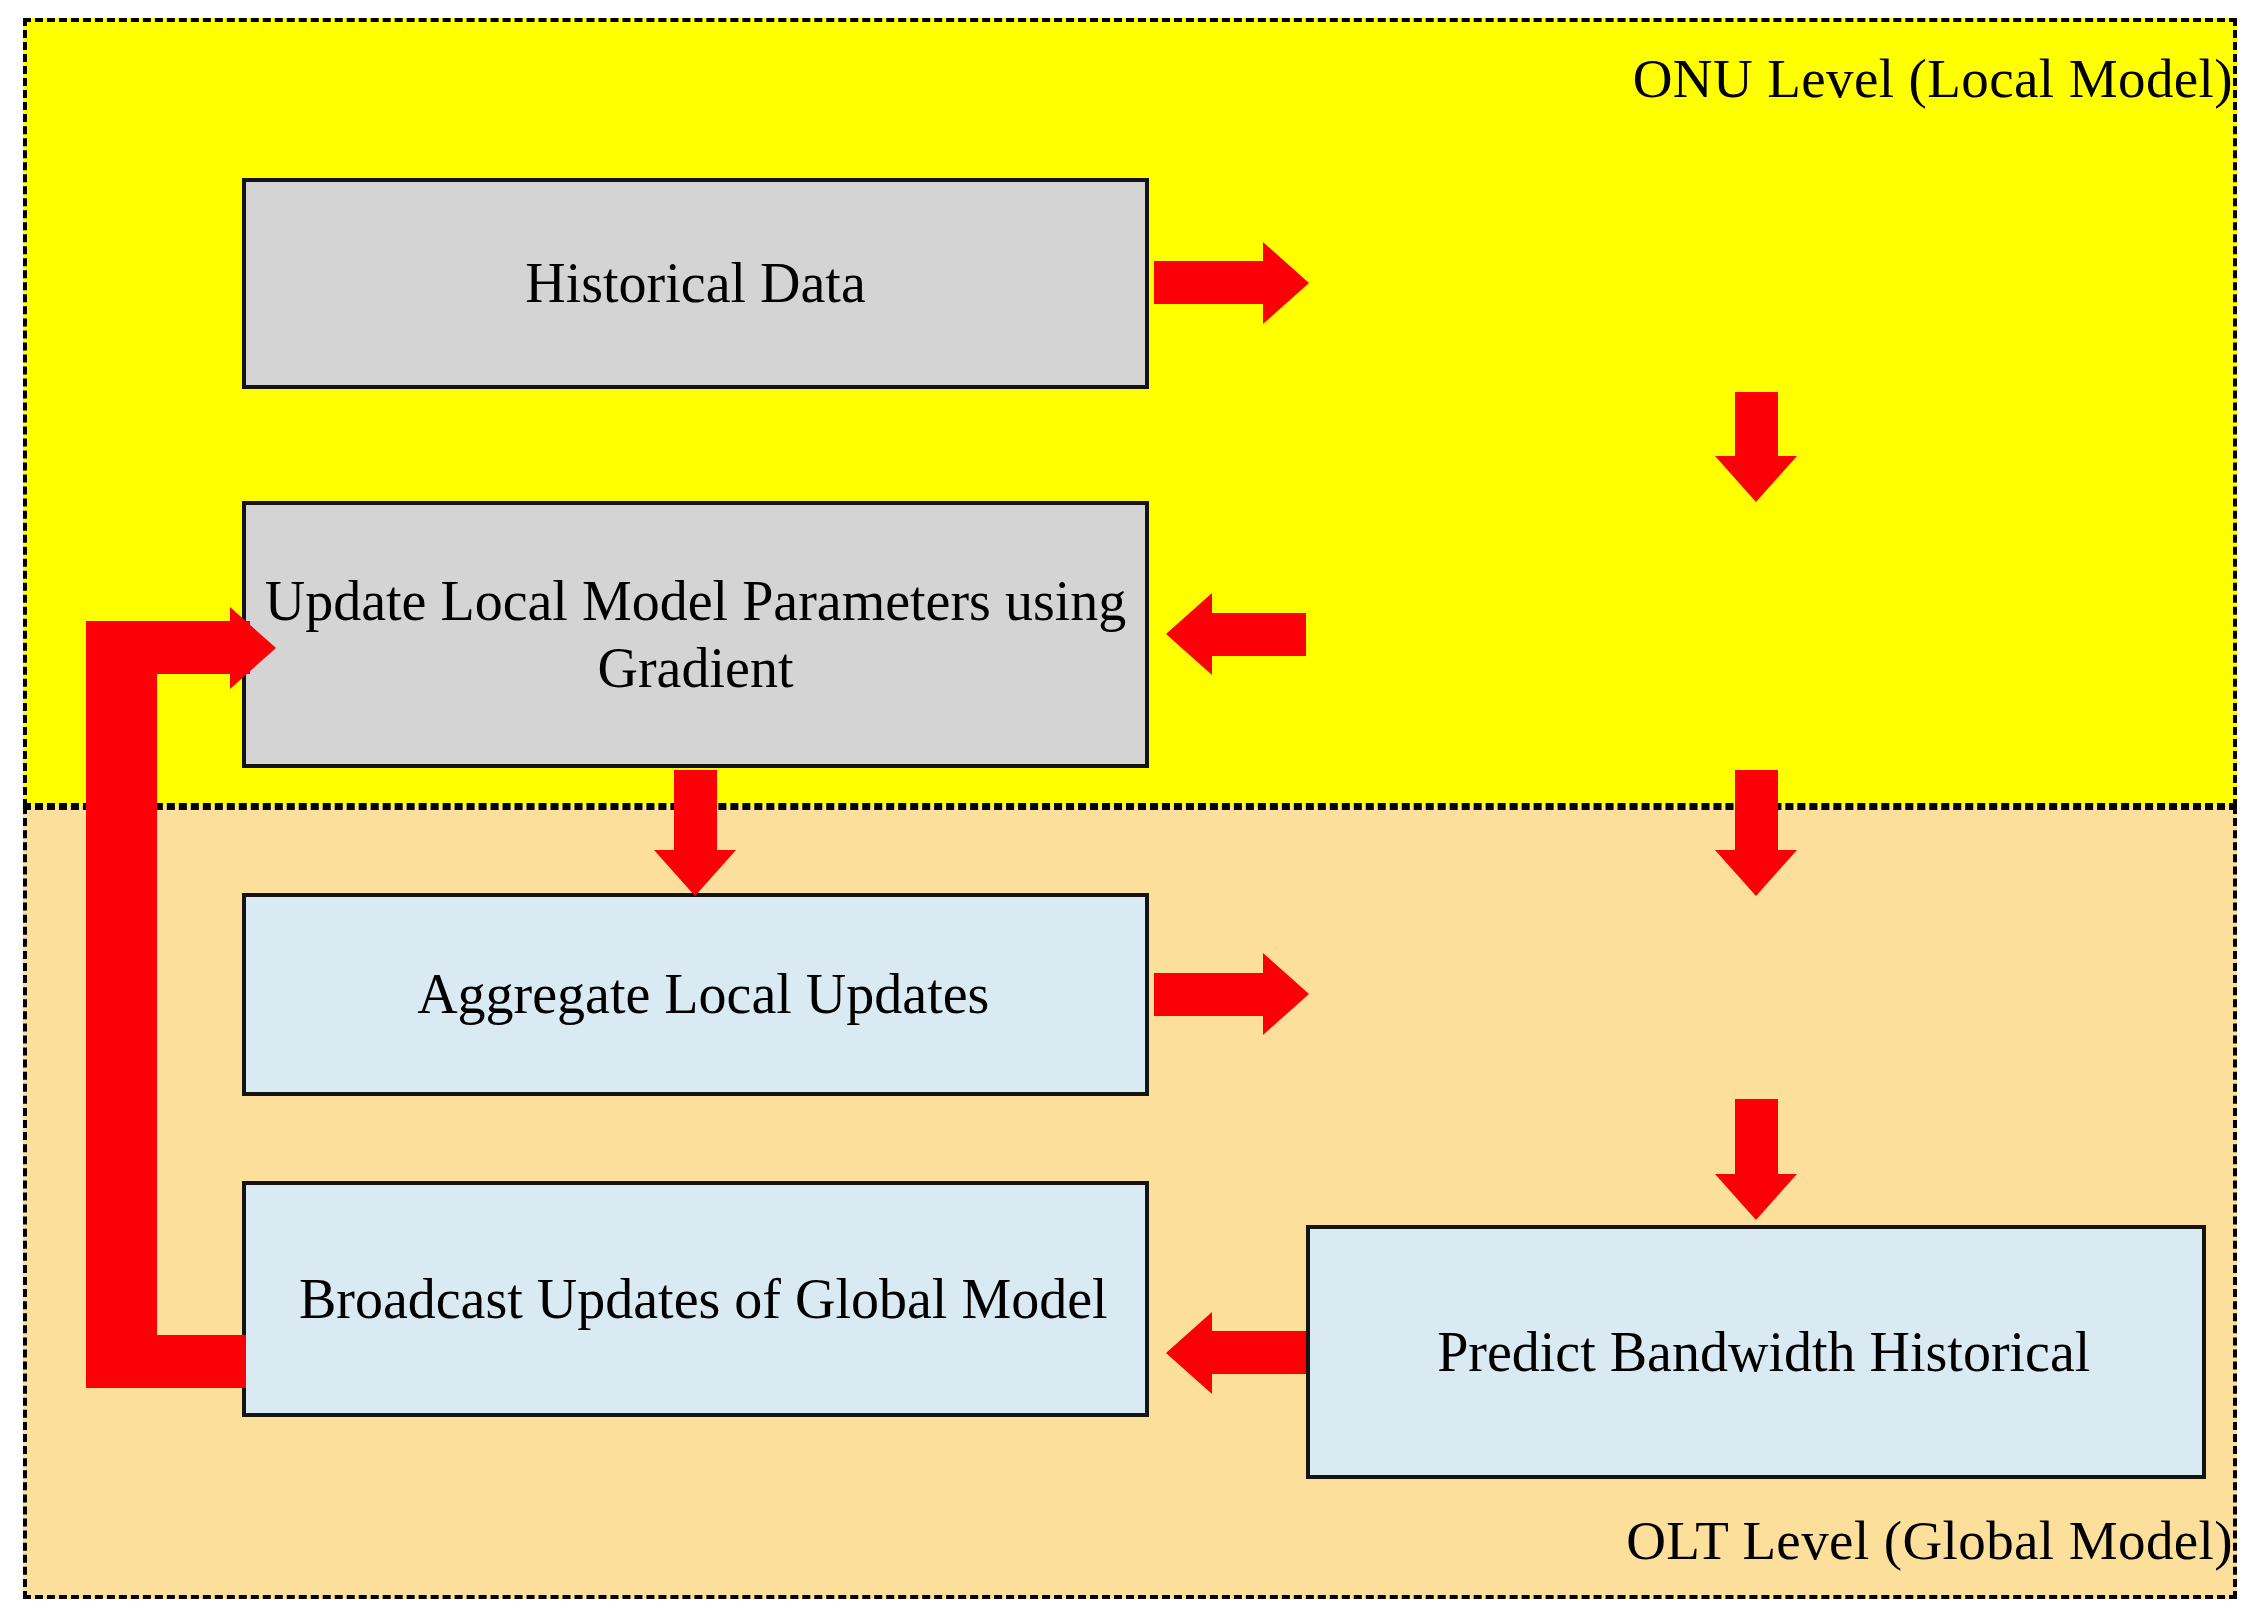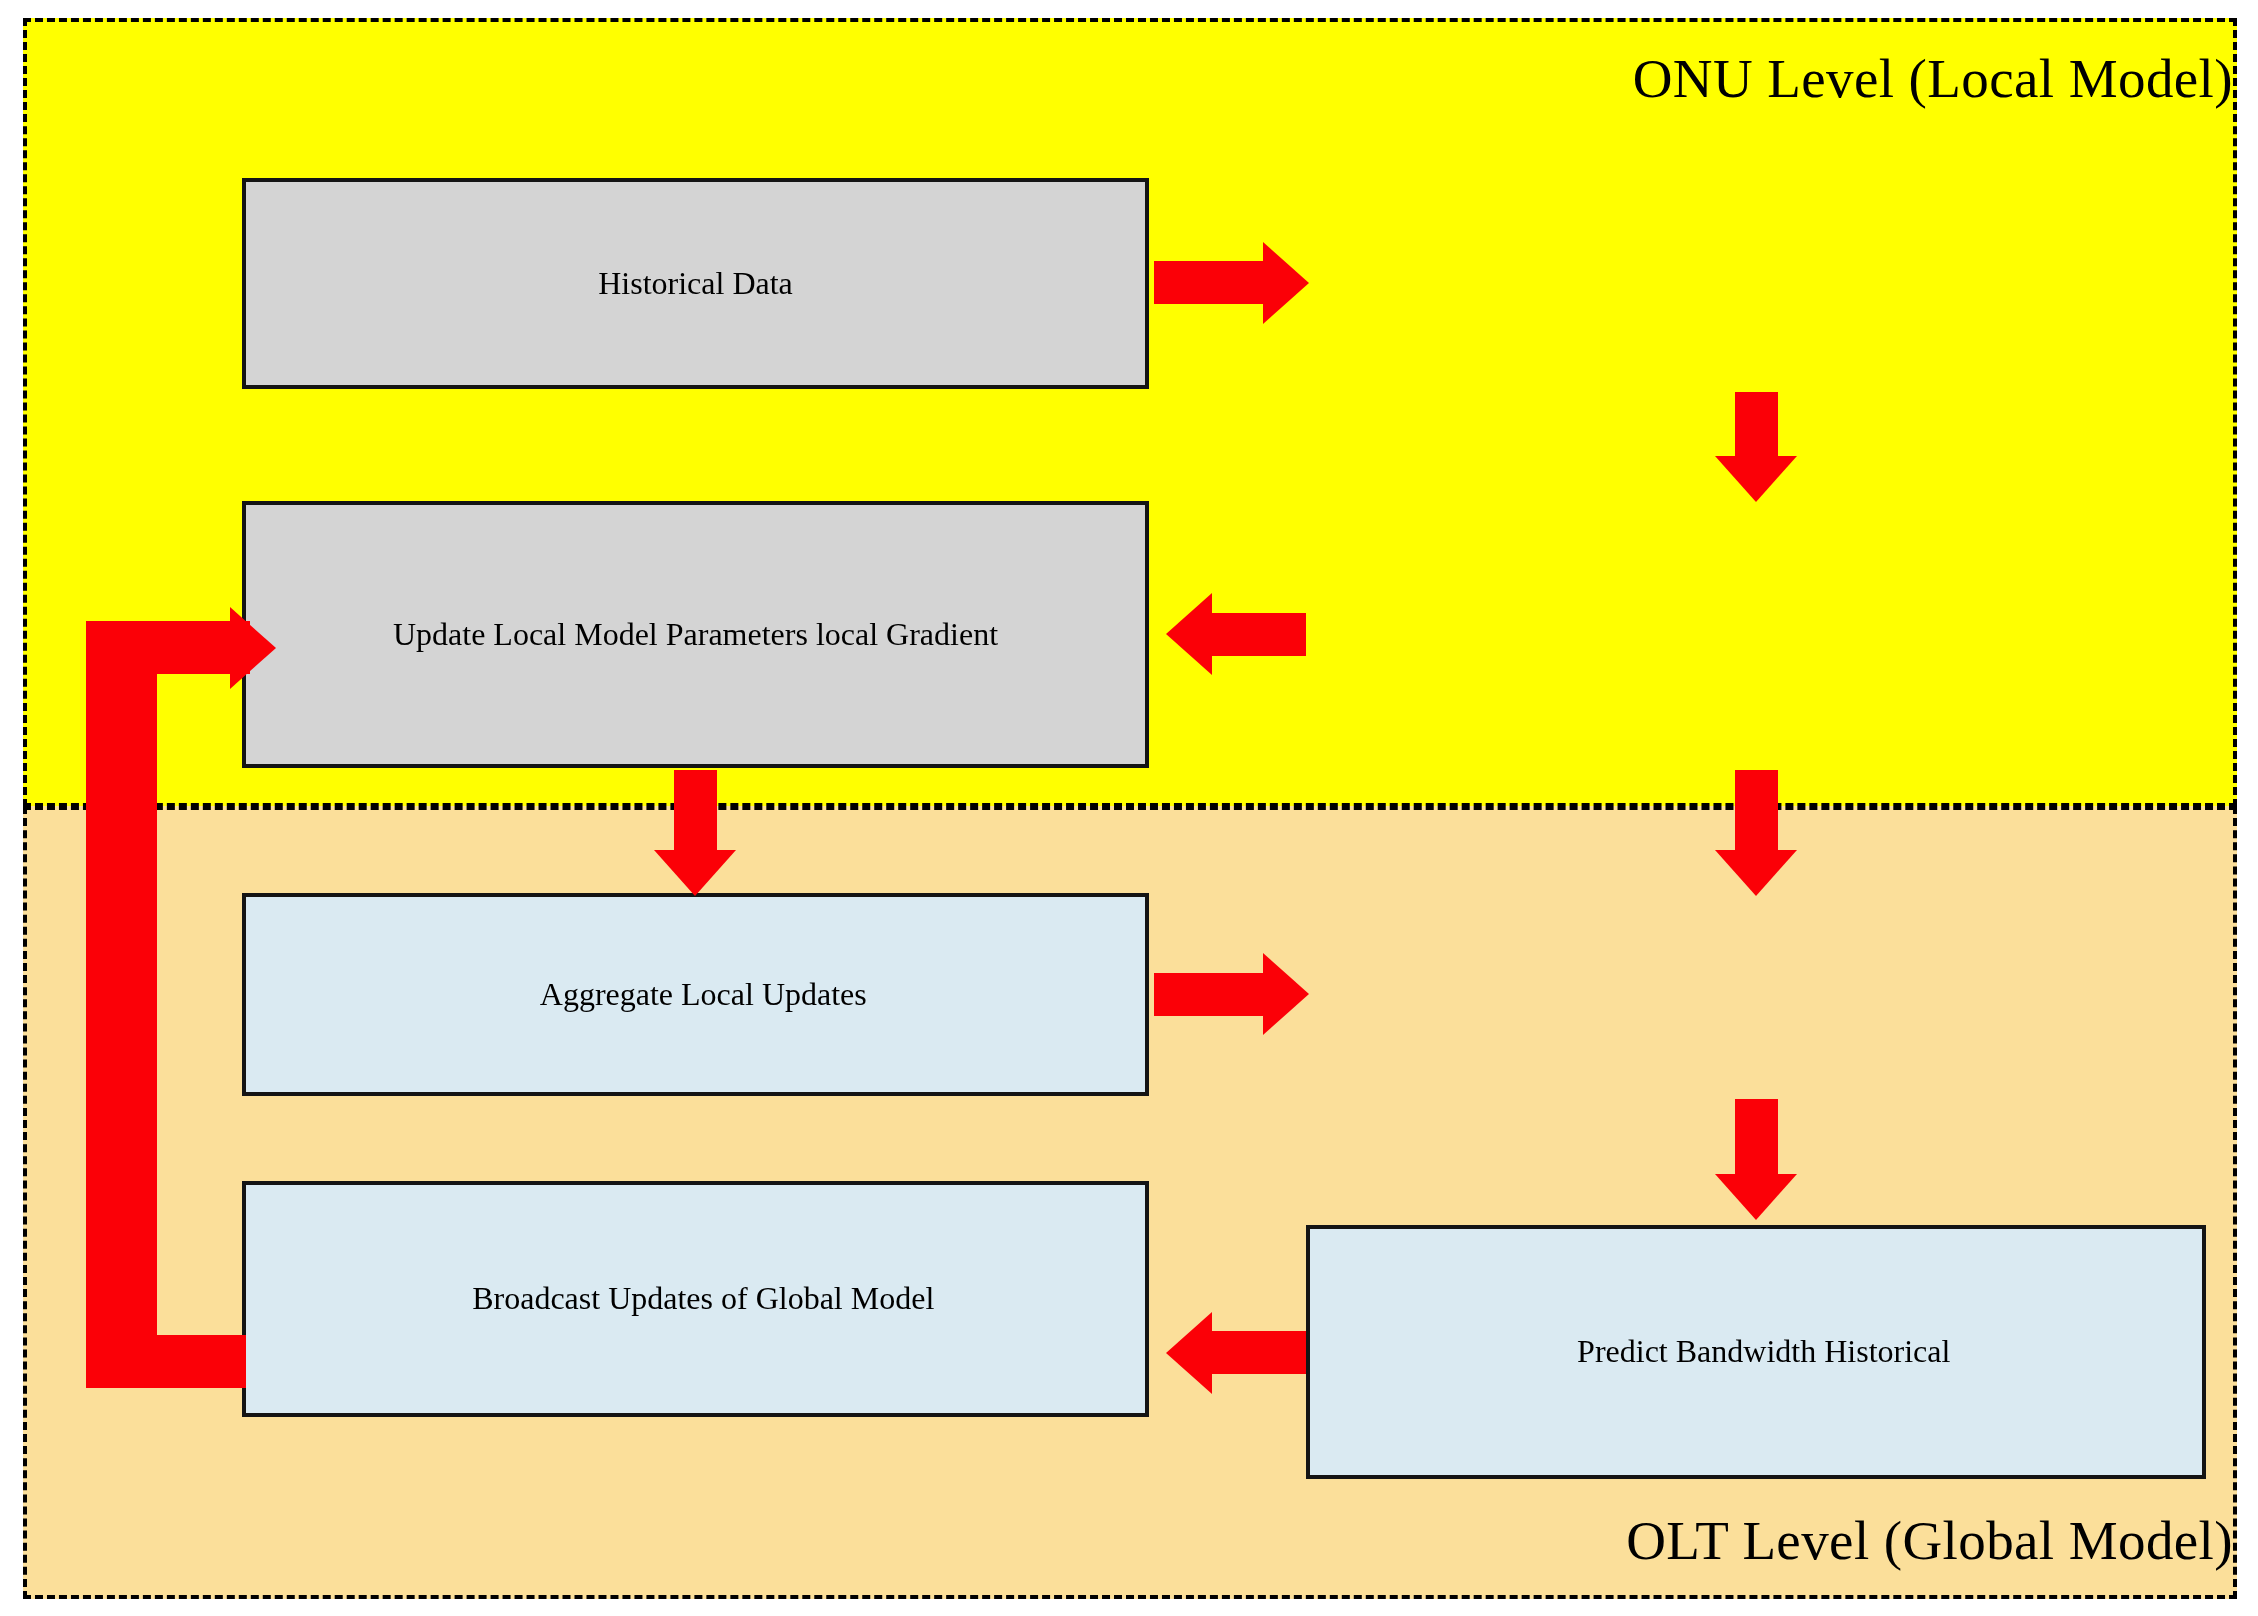--- a/index.html
+++ b/index.html
@@ -54,21 +54,21 @@
 
   
   .node {
     position: absolute;
     box-sizing: border-box;
     border: 4.5px solid #141414;
     display: flex;
     align-items: center;
     justify-content: center;
     text-align: center;
-    font-size: 32px;
+    font-size: 56px;
     line-height: 1.18;
     color: #000000;
     padding: 3.6px 12.5px;
   }
   .node.gray { background: #d4d4d4; }
   .node.blue { background: #daeaf2; padding-left: 28px; }
 
   
   .arrow { position: absolute; }
   .arrow .shaft {
@@ -105,21 +105,21 @@
     <div class="zone-title" id="zone-onu-title">ONU Level (Local Model)</div>
   </div>
 
   <div class="zone" id="zone-olt">
     <div class="zone-title" id="zone-olt-title">OLT Level (Global Model)</div>
   </div>
 
   <div class="node gray" style="left:242px; top:178px; width:907px; height:211px;">Historical Data</div>
 
 
-  <div class="node gray" style="left:242px; top:501px; width:907px; height:267px;">Update Local Model Parameters local Gradient</div>
+  <div class="node gray" style="left:242px; top:501px; width:907px; height:267px;">Update Local Model Parameters using Gradient</div>
 
 
   <div class="node blue" style="left:242px; top:893px; width:907px; height:203px;">Aggregate Local Updates</div>
 
 
   <div class="node blue" style="left:242px; top:1181px; width:907px; height:236px;">Broadcast Updates of Global Model</div>
 
   <div class="node blue" style="left:1306px; top:1225px; width:900px; height:254px;">Predict Bandwidth Historical</div>
 
   <div class="arrow">

